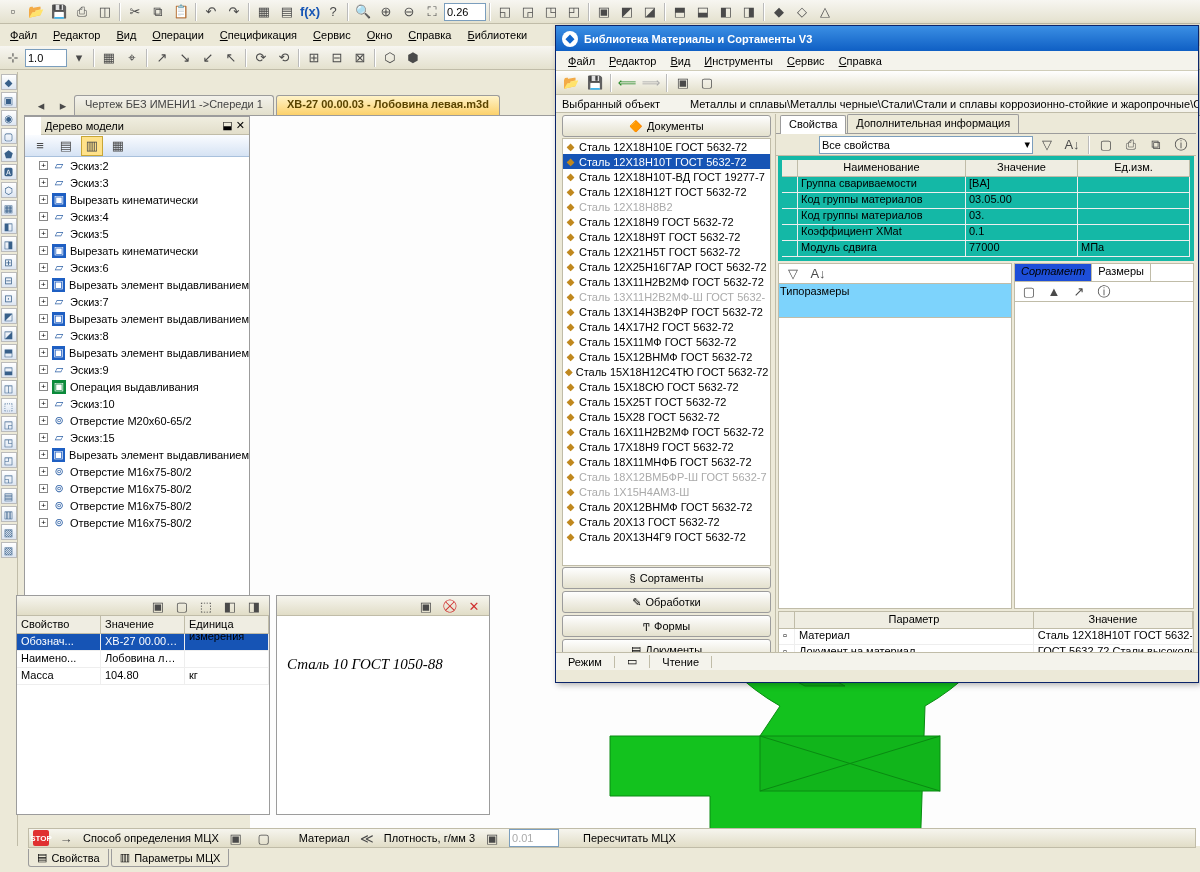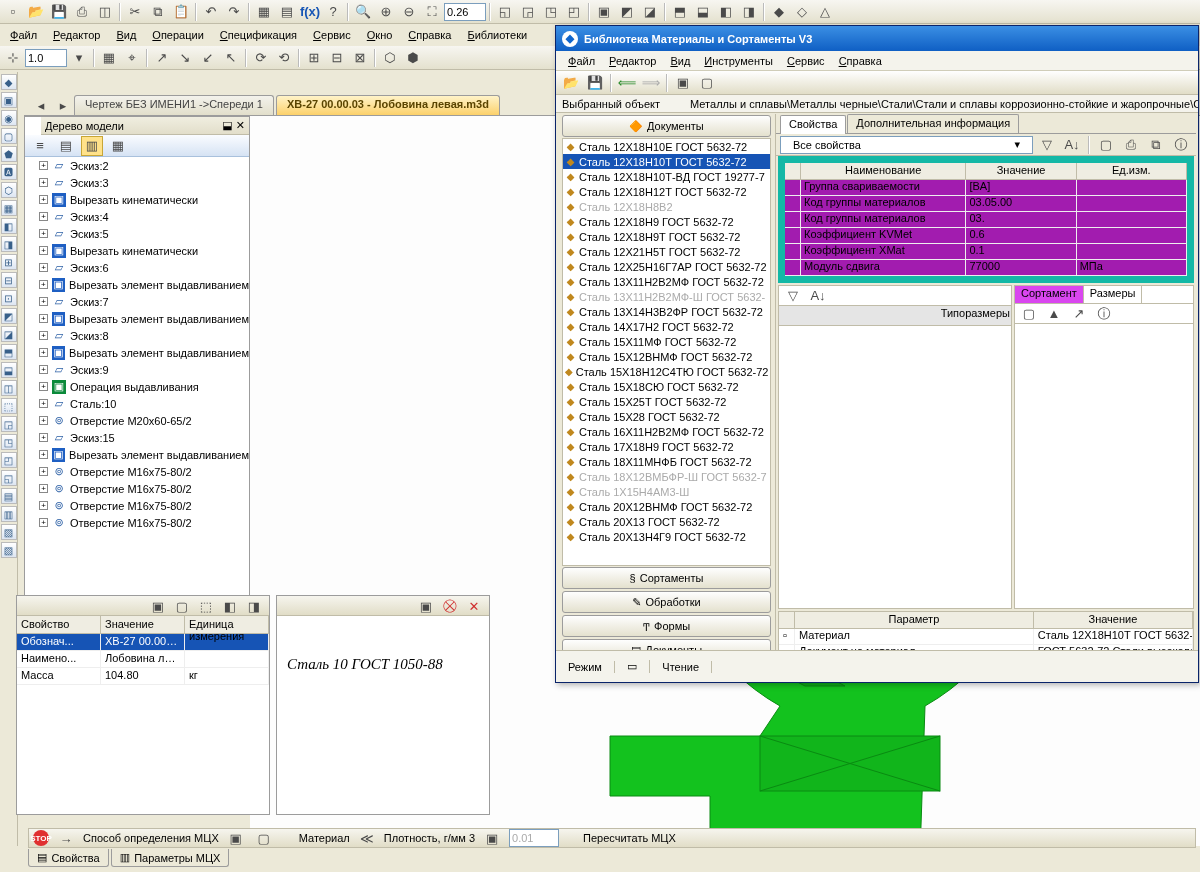--- a/index.html
+++ b/index.html
@@ -47,63 +47,63 @@
 .mat-panel { position: absolute; left: 276px; top: 595px; width: 214px; height: 220px; background: #fff; border: 1px solid #9c9c9c; }
 .mat-text { padding: 40px 10px; font-style: italic; font-family: 'Times New Roman', serif; font-size: 15px; }
 
 .dialog { position: absolute; left: 555px; top: 25px; width: 644px; height: 658px; background: #ece9d8; border: 1px solid #0a246a; box-shadow: 2px 2px 6px rgba(0,0,0,0.3); }
 .dlg-title { height: 25px; background: linear-gradient(#3b8fe4,#0f5fc4); color: #fff; display: flex; align-items: center; padding: 0 6px; font-weight: bold; font-size: 12px; }
 .dlg-title .icon { width: 16px; height: 16px; background: #fff; border-radius: 50%; margin-right: 6px; display:flex;align-items:center;justify-content:center;color:#1166cc;font-weight:bold;}
 .dlg-menu { display: flex; height: 20px; align-items: center; padding: 0 6px; gap: 2px; background:#f4f3ec; border-bottom:1px solid #d0cdb9;}
 .dlg-toolbar { display: flex; height: 24px; align-items: center; padding: 0 4px; gap: 2px; background: linear-gradient(#fff,#e1ddc7); border-bottom: 1px solid #c0bca8; }
 .dlg-breadcrumb { height: 18px; display: flex; align-items: center; padding: 0 6px; font-size: 11px; background: #f4f3ec; border-bottom: 1px solid #c0bca8; white-space: nowrap; overflow: hidden; }
 .dlg-body { display: flex; position: absolute; top: 88px; left: 2px; right: 2px; bottom: 20px; }
-.dlg-status { position: absolute; bottom: 0; left: 0; right: 0; height: 32px; background: #f4f3ec; border-top: 1px solid #c0bca8; display: flex; align-items: center; font-size: 11px; }
+.dlg-status { position: absolute; bottom: 12px; left: 0; right: 0; height: 18px; background: #f4f3ec; border-top: 1px solid #c0bca8; display: flex; align-items: center; font-size: 11px; }
 .dlg-status span { padding: 0 12px; border-right: 1px solid #c0bca8; }
 
 .mat-list-col { width: 218px; display: flex; flex-direction: column; border-right: 1px solid #c0bca8; }
 .big-btn { height: 22px; margin: 1px 4px; background: linear-gradient(#fefefe,#e4e1ce); border: 1px solid #9c9c9c; border-radius: 3px; display: flex; align-items: center; justify-content: center; cursor: pointer; gap:4px;}
 .mat-scroll { flex: 1; overflow-y: auto; background: #fff; border: 1px solid #c0bca8; margin: 0 4px; }
 .mat-row { display: flex; align-items: center; height: 15px; padding: 0 2px; cursor: pointer; white-space: nowrap; font-size:11px;}
 .mat-row.sel { background: #1654b5; color: #fff; }
 .mat-row.disabled { color: #aaa; }
 .mat-row .drop { width: 11px; height: 11px; margin-right: 3px; display:flex;align-items:center;justify-content:center;color:#c0881e;font-size:10px;}
 
 .right-col { flex: 1; display: flex; flex-direction: column; }
 .tab-strip { height: 20px; display: flex; align-items: flex-end; padding-left: 4px; border-bottom: 1px solid #9c9c9c; }
 .tab { height: 19px; padding: 2px 8px; background: #ece9d8; border: 1px solid #9c9c9c; border-bottom: none; margin-right: 1px; cursor: pointer; border-radius: 2px 2px 0 0; }
 .tab.active { background: #fff; position: relative; top: 1px; }
 .prop-filter { height: 22px; display: flex; align-items: center; padding: 0 4px; gap: 3px; border-bottom: 1px solid #c0bca8; }
-.combo { flex: 1; height: 18px; border: 1px solid #7b9ebd; background: #fff; display: flex; align-items: center; justify-content: space-between; padding: 0 12px; }
-.prop-table { border: 7px solid #14b8a6; background: #a21caf; margin: 0 2px; font-size:11px;}
+.combo { flex: 1; height: 18px; border: 1px solid #7b9ebd; background: #fff; display: flex; align-items: center; justify-content: space-between; padding: 0 2px; margin-left: 39px; }
+.prop-table { border: 4px solid #14b8a6; background: #14b8a6; margin: 0 2px; font-size:11px;}
 .pt-head { display: grid; grid-template-columns: 16px 1.5fr 1fr 1fr; background: #efede2; height: 17px; border-bottom: 1px solid #c0bca8; }
 .pt-head div { padding: 1px 3px; border-right: 1px solid #c0bca8; text-align: center; }
 .pt-row { display: grid; grid-template-columns: 16px 1.5fr 1fr 1fr; height: 16px; border-bottom: 1px solid #eee; }
 .pt-row div { padding: 0 3px; border-right: 1px solid #eee; overflow: hidden; white-space: nowrap; }
 
 .sort-area { display: flex; gap: 2px; margin: 2px; flex:1; min-height:130px;}
 .sort-left { flex: 1; border: 1px solid #c0bca8; background: #fff; display:flex; flex-direction:column;}
 .sort-right { width: 180px; border: 1px solid #c0bca8; background: #fff; display:flex; flex-direction:column;}
-.sub-head { height: 20px; background: #e5e5e5; border-bottom: 1px solid #c0bca8; text-align: right; padding: 1px; }
+.sub-head { height: 34px; background: #7dd3fc; border-bottom: 1px solid #c0bca8; text-align: left; padding: 1px; }
 .mini-tabs { height: 18px; display: flex; border-bottom: 1px solid #c0bca8; }
 .mini-tab { padding: 1px 6px; border-right: 1px solid #c0bca8; cursor: pointer; background:#fff;}
-.mini-tab.active { background: #d946ef; font-weight:normal;}
+.mini-tab.active { background: #1d4ed8; font-weight:normal;font-style:italic;}
 .mini-tb { height: 20px; display: flex; align-items: center; gap: 3px; padding: 0 3px; border-bottom: 1px solid #c0bca8; }
 
 .param-table { border: 1px solid #c0bca8; background: #fff; margin: 0 2px; }
 .param-head { display: grid; grid-template-columns: 16px 1.5fr 1fr; background: #efede2; height: 17px; border-bottom: 1px solid #c0bca8; }
 .param-head div { padding: 1px 4px; border-right: 1px solid #c0bca8; text-align: center; }
 .param-row { display: grid; grid-template-columns: 16px 1.5fr 1fr; height: 16px; border-bottom: 1px solid #eee; }
 .param-row div { padding: 0 4px; border-right: 1px solid #eee; overflow: hidden; white-space: nowrap; }
 
 .bottom-bar { position: absolute; left: 28px; bottom: 4px; right: 4px; height: 40px; }
 .bb-row1 { height: 20px; display: flex; align-items: center; gap: 6px; background: linear-gradient(#f6f5ee,#e1ddc7); border: 1px solid #c0bca8; padding: 0 4px; }
 .bb-row2 { height: 20px; display: flex; align-items: center; gap: 2px; }
 .bb-tab { height: 18px; padding: 1px 8px; background: #ece9d8; border: 1px solid #9c9c9c; border-top: none; border-radius: 0 0 3px 3px; cursor: pointer; display:flex;align-items:center;gap:4px;}
-.stop-ic { width:16px;height:16px;background:#e03030;color:#fff;display:flex;align-items:center;justify-content:center;font-size:8px;border-radius:8px;font-weight:bold;}
+.stop-ic { width:16px;height:16px;background:#e03030;color:#fff;display:flex;align-items:center;justify-content:center;font-size:8px;border-radius:2px;font-weight:bold;}
 </style>
 </head>
 <body>
 
 <div class="toolbar-row">
   <div class="tbtn">▫</div>
   <div class="tbtn">📂</div>
   <div class="tbtn">💾</div>
   <div class="tbtn">⎙</div>
   <div class="tbtn">◫</div>
@@ -297,21 +297,21 @@
         <span>Эскиз:9</span>
       </div>
       <div class="tree-row">
         <span class="tree-toggle">+</span>
         <span class="tree-icon ic-op">▣</span>
         <span>Операция выдавливания</span>
       </div>
       <div class="tree-row">
         <span class="tree-toggle">+</span>
         <span class="tree-icon ic-sketch">▱</span>
-        <span>Сталь:10</span>
+        <span>Эскиз:10</span>
       </div>
       <div class="tree-row">
         <span class="tree-toggle">+</span>
         <span class="tree-icon ic-hole">⊚</span>
         <span>Отверстие М20х60-65/2</span>
       </div>
       <div class="tree-row">
         <span class="tree-toggle">+</span>
         <span class="tree-icon ic-sketch">▱</span>
         <span>Эскиз:15</span>
@@ -518,26 +518,20 @@
               <div></div>
             </div>
             <div class="pt-row">
               <div></div>
               <div>Код группы материалов</div>
               <div>03.</div>
               <div></div>
             </div>
             <div class="pt-row">
               <div></div>
-              <div>Коэффициент KVMet</div>
-              <div>0.6</div>
-              <div></div>
-            </div>
-            <div class="pt-row">
-              <div></div>
               <div>Коэффициент XMat</div>
               <div>0.1</div>
               <div></div>
             </div>
             <div class="pt-row">
               <div></div>
               <div>Модуль сдвига</div>
               <div>77000</div>
               <div>МПа</div>
             </div>

